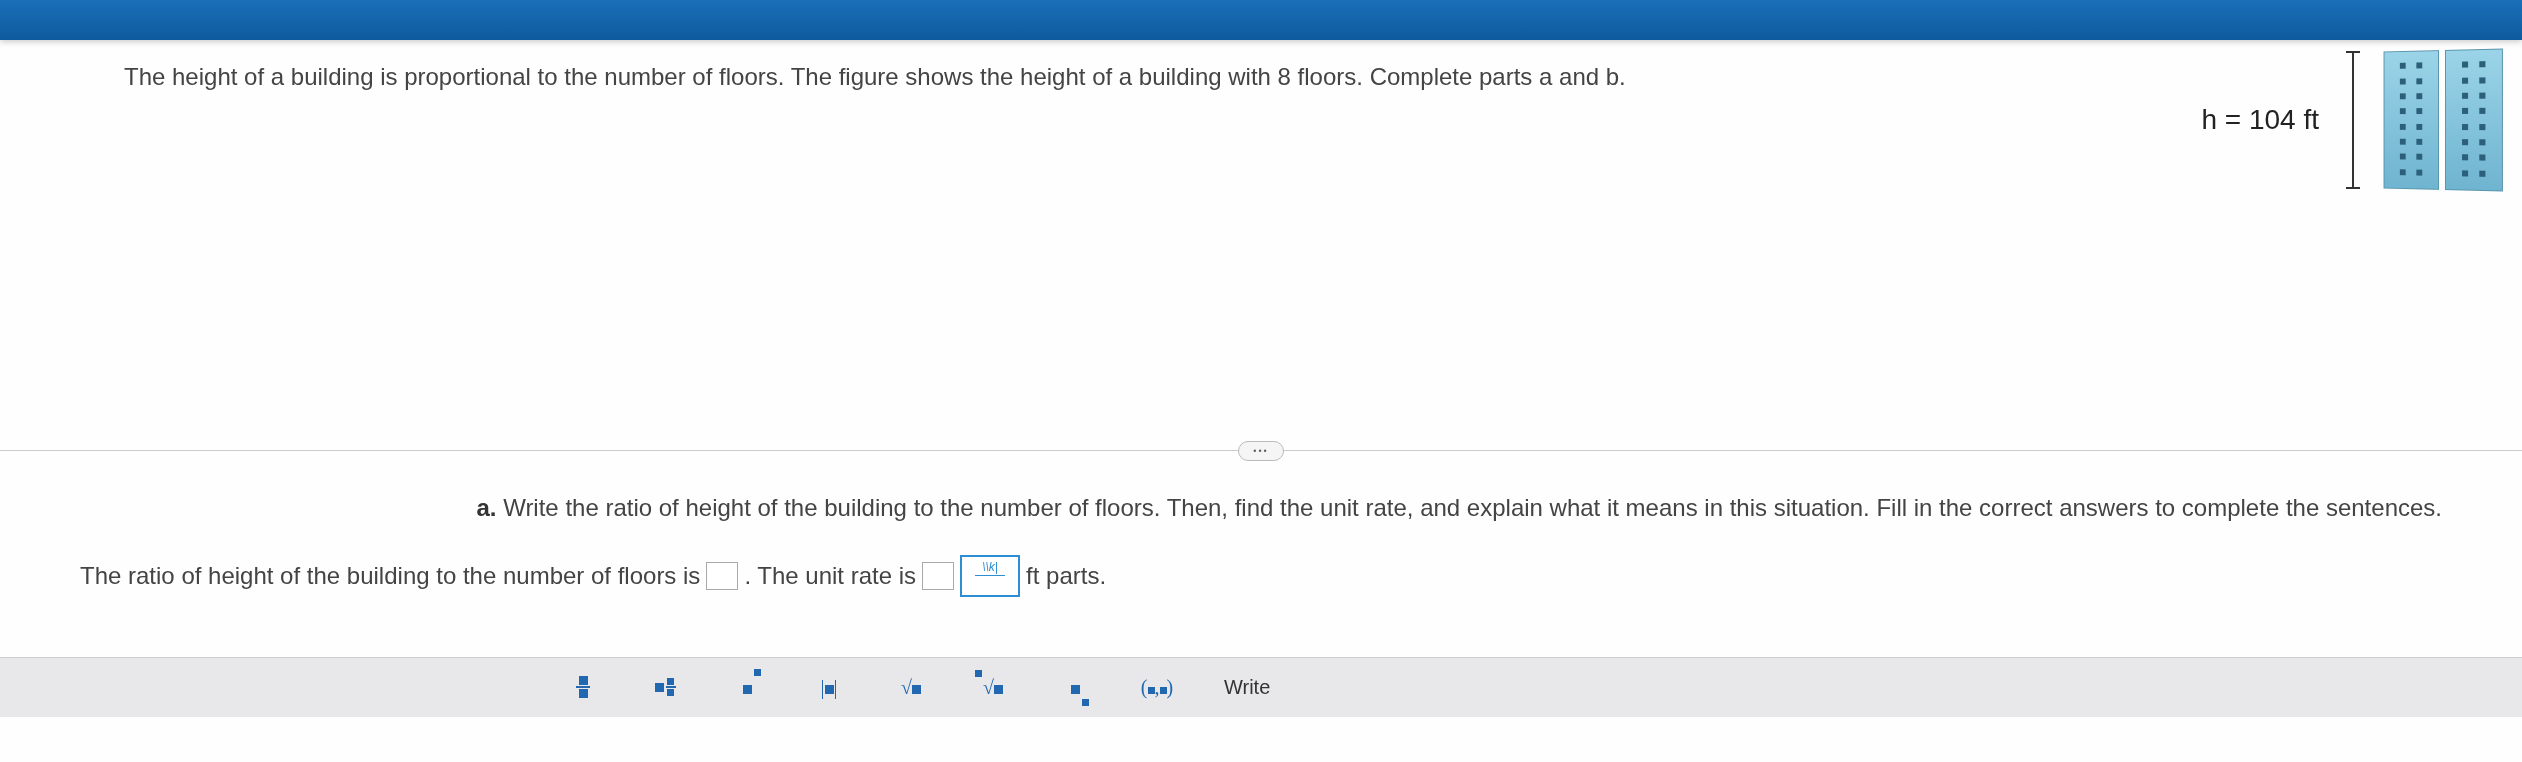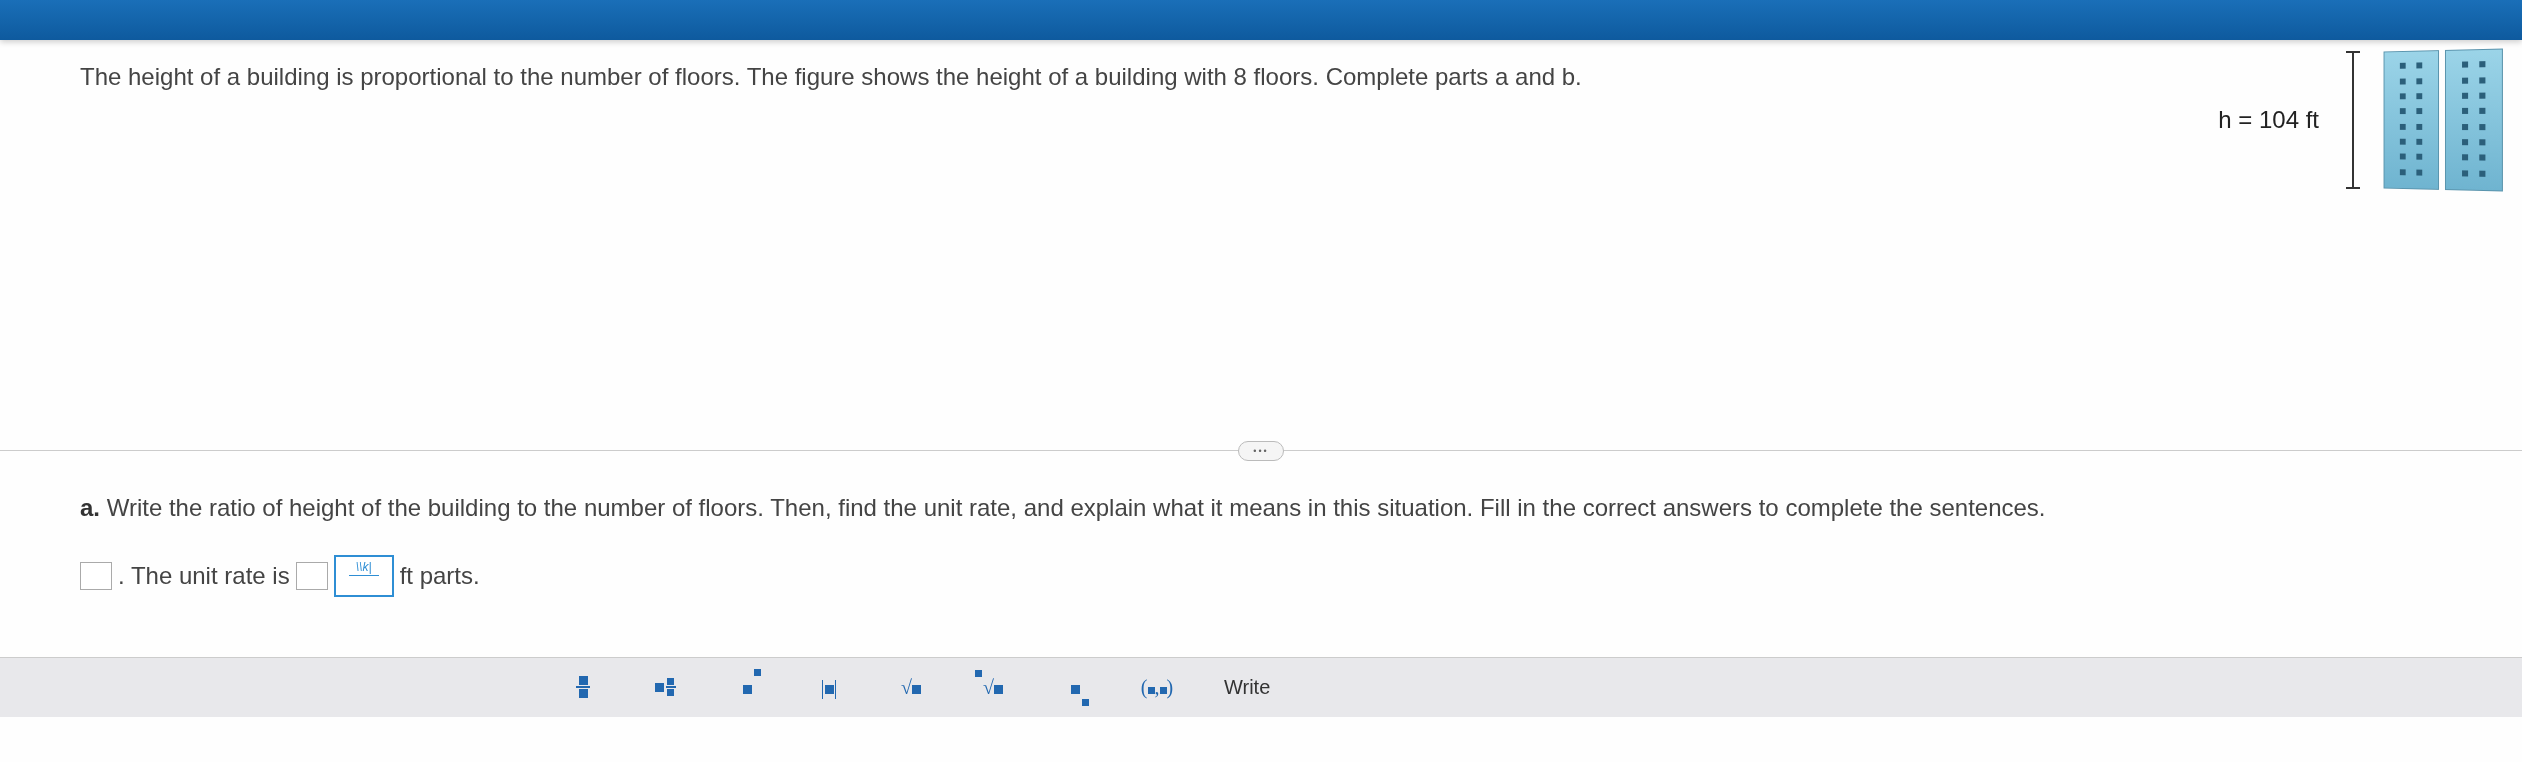--- a/index.html
+++ b/index.html
@@ -18,31 +18,32 @@
     .content {
       padding: 20px 80px 40px 80px;
       position: relative;
       min-height: 380px;
     }
     .problem-text {
       font-size: 24px;
       color: #444;
       line-height: 1.4;
       max-width: 1800px;
+      margin-left: 44px;
     }
     .figure-area {
       position: absolute;
       right: 20px;
       top: 10px;
       display: flex;
       align-items: center;
       gap: 20px;
     }
     .height-label {
-      font-size: 24px;
+      font-size: 28px;
       color: #222;
       white-space: nowrap;
       margin-right: 10px;
     }
     .height-group {
       display:flex;
       align-items:center;
       gap:15px;
     }
     .bracket-svg { width: 18px; height: 140px; }
@@ -82,20 +83,21 @@
       border: 1px solid #bbb;
       font-size: 9px;
       line-height:18px;
       text-align:center;
       color:#666;
       cursor:pointer;
       letter-spacing: 2px;
     }
     .part-a {
       padding: 0 80px;
+      text-align: right;
     }
     .part-label {
       font-size: 24px;
       color:#444;
       line-height:1.4;
     }
     .part-label b { font-weight:bold; color:#333; }
     .fill-row {
       margin-top: 30px;
       font-size: 24px;
@@ -247,20 +249,21 @@
   <div class="divider-btn">•••</div>
 </div>
 
 <div class="part-a">
   <div class="part-label">
     <b>a.</b>
     <span>Write the ratio of height of the building to the number of floors. Then, find the unit rate, and explain what it means in this situation. Fill in the correct answers to complete the sentences.</span>
   </div>
 
   <div class="fill-row">
+    <span>The ratio of height of the building to the number of floors is</span>
     <span class="ans-box"></span>
     <span>. The unit rate is</span>
     <span class="ans-box"></span>
     <span class="ans-box active">
       <span class="placeholder">\\k|</span>
       <span class="frac-line"></span>
       <span>&nbsp;</span>
     </span>
     <span>ft parts.</span>
   </div>

